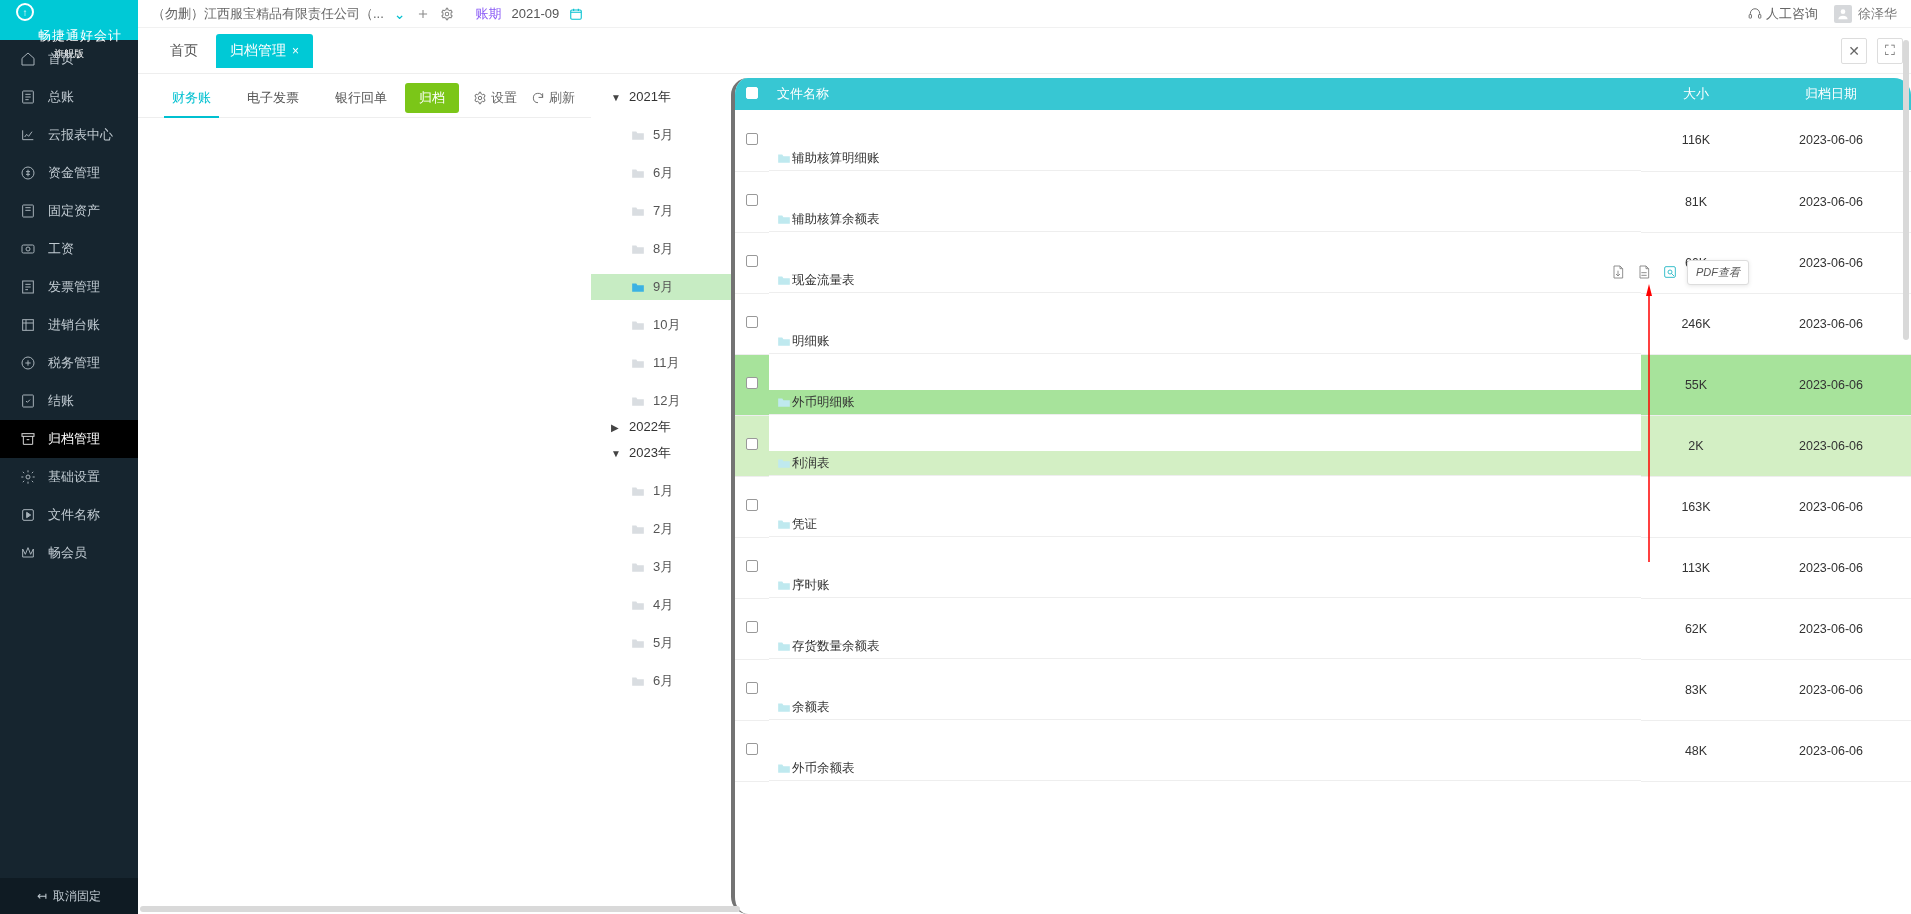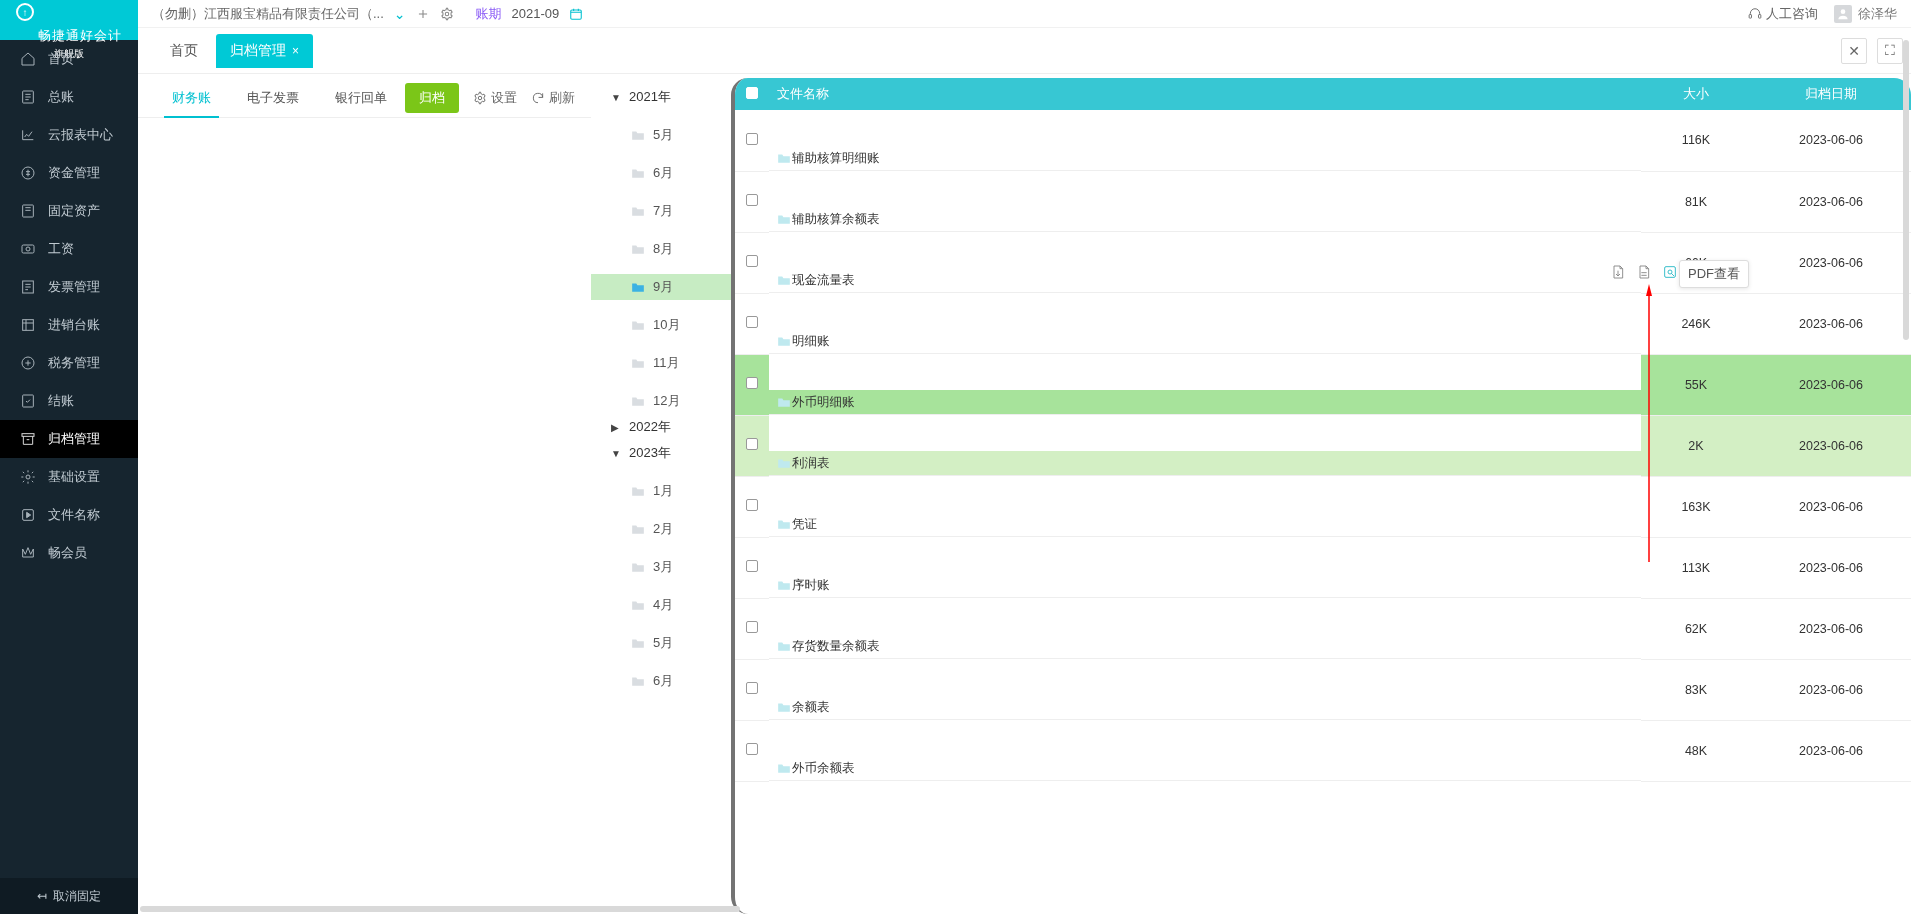--- a/index.html
+++ b/index.html
@@ -87,21 +87,21 @@
 .row-folder { width: 14px; height: 12px; display: inline-flex; }
 .row-folder svg { width: 14px; height: 12px; }
 .chk { width: 12px; height: 12px; border: 1px solid #999; background: #fff; display: inline-block; border-radius: 2px; }
 .chk.header { border-color: #fff; }
 
 
 .row-actions { position: absolute; right: 220px; display: flex; gap: 8px; align-items: center; }
 .row-actions .act { width: 18px; height: 18px; display: inline-flex; align-items: center; justify-content: center; cursor: pointer; }
 .row-actions .act svg { width: 16px; height: 16px; stroke: #888; fill: none; stroke-width: 1.4; }
 .row-actions .act.accent svg { stroke: #2bb9c6; }
-.tooltip { position: absolute; background: #fff; border: 1px solid #ddd; border-radius: 3px; padding: 4px 8px; font-size: 13px; color: #555; white-space: nowrap; box-shadow: 0 1px 4px rgba(0,0,0,.1); }
+.tooltip { position: absolute; background: #fff; border: 1px solid #ddd; border-radius: 3px; padding: 4px 8px; font-size: 11px; color: #555; white-space: nowrap; box-shadow: 0 1px 4px rgba(0,0,0,.1); font-style: italic; }
 
 
 .annotation-arrow { position: absolute; pointer-events: none; }
 
 
 .scrollbar-stub { position: absolute; background: #d9d9d9; border-radius: 4px; }
 </style>
 </head>
 <body>
 

